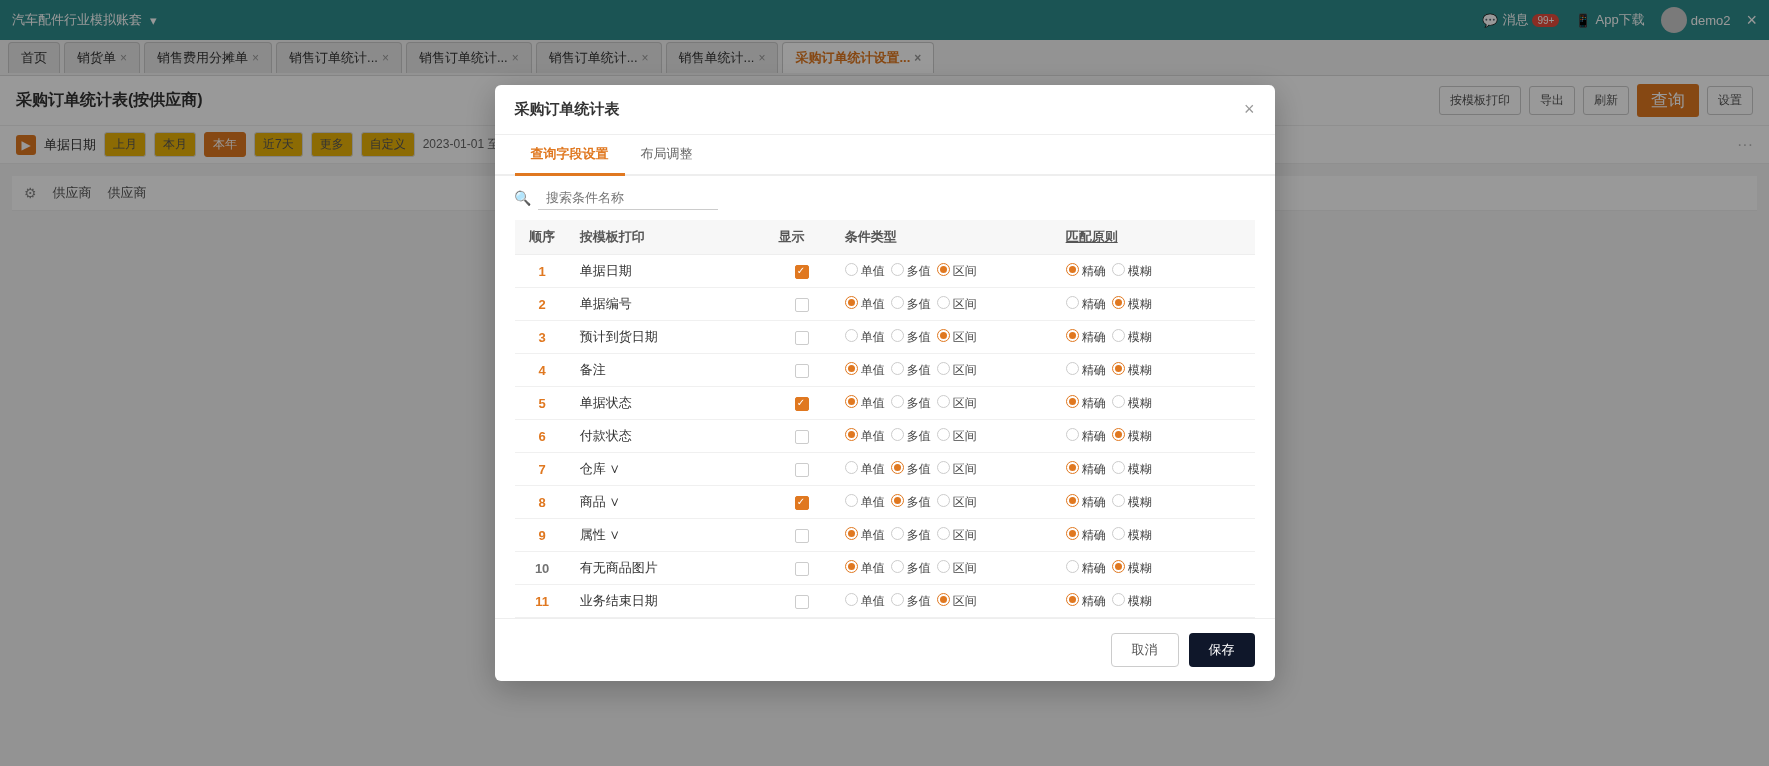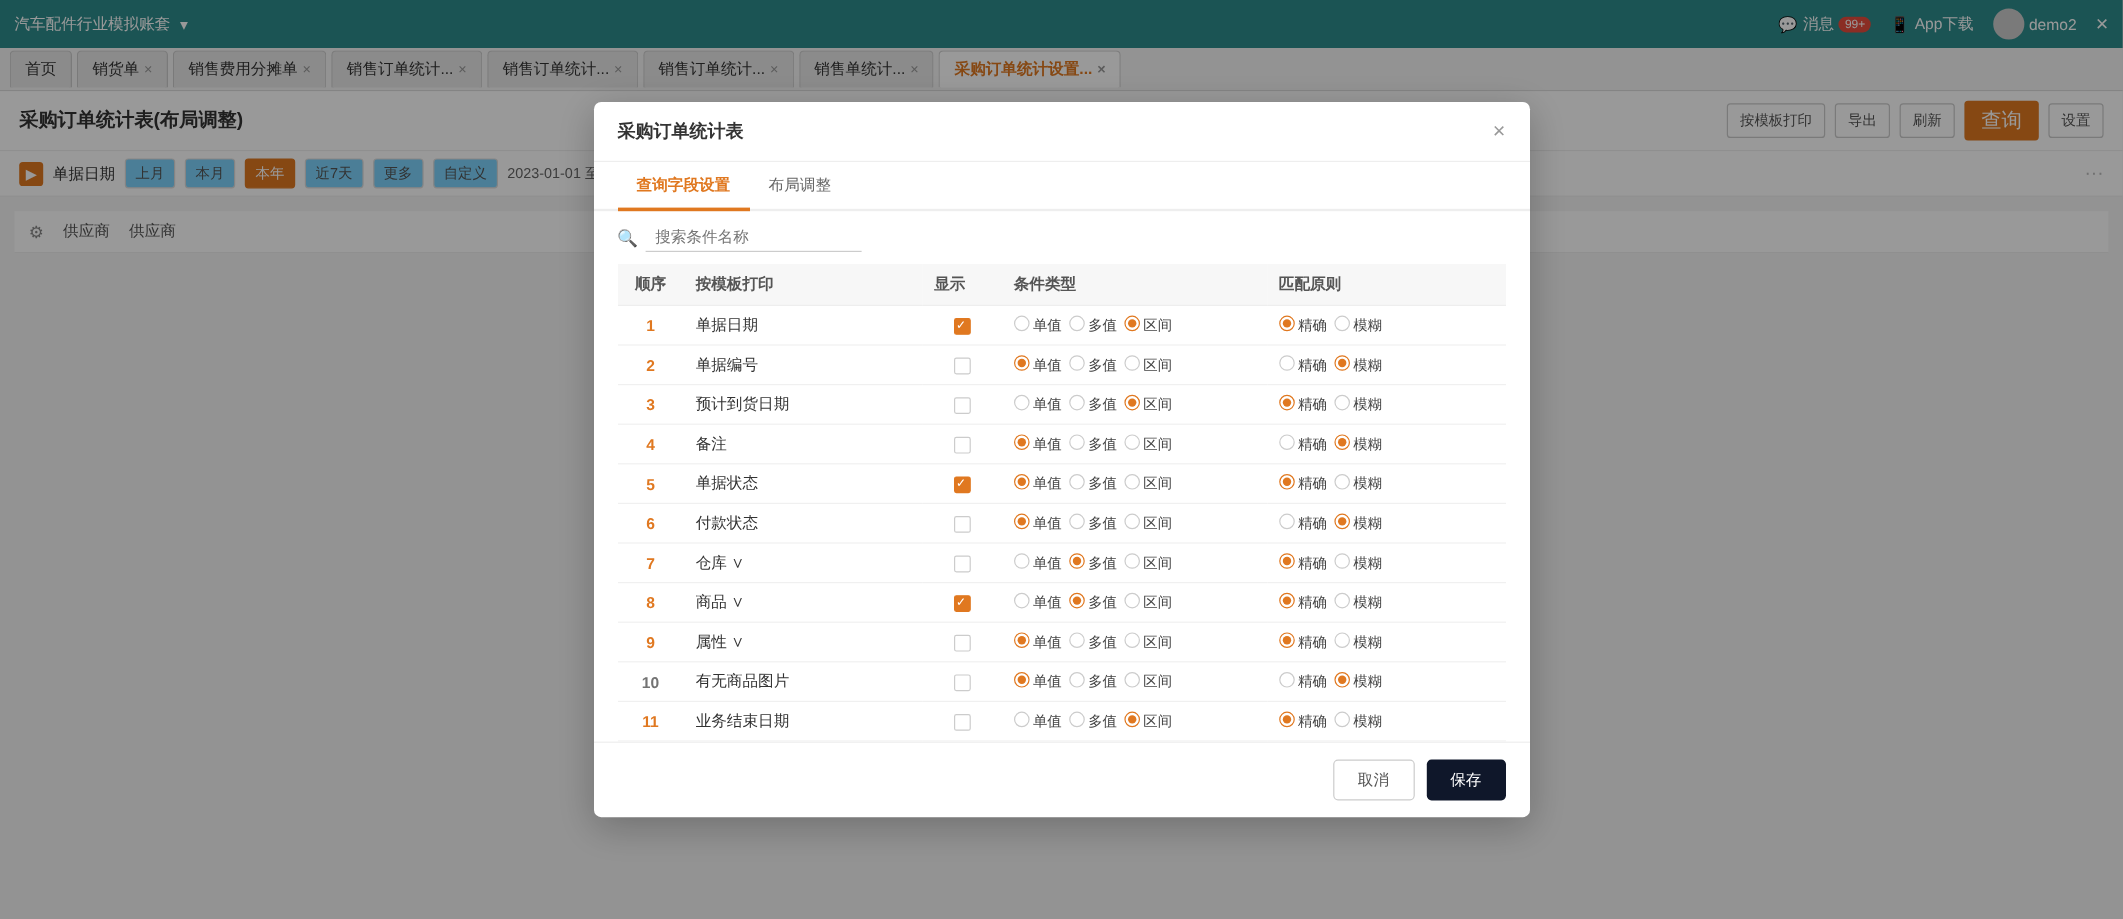--- a/index.html
+++ b/index.html
@@ -65,21 +65,21 @@
     .toolbar {
       background: white;
       padding: 6px 16px;
       display: flex;
       align-items: center;
       gap: 8px;
       border-bottom: 1px solid #eee;
     }
     .collapse-btn { background: #e07820; color: white; border: none; width: 20px; height: 20px; border-radius: 3px; cursor: pointer; font-size: 12px; }
     .date-label { color: #333; font-size: 13px; }
-    .date-btn { padding: 3px 8px; border: 1px solid #ddd; border-radius: 3px; background: #7dd3fc; cursor: pointer; font-size: 12px; color: #555; }
+    .date-btn { padding: 3px 8px; border: 1px solid #ddd; border-radius: 3px; background: #eab308; cursor: pointer; font-size: 12px; color: #555; }
     .date-btn.active { background: #e07820; color: white; border-color: #e07820; }
     .date-range { color: #666; font-size: 12px; }
 
     
     .content-area {
       background: #f5f5f5;
       padding: 12px;
       flex: 1;
     }
     .table-header {
@@ -179,21 +179,21 @@
       text-align: left;
       font-size: 13px;
       color: #555;
       border-bottom: 1px solid #eee;
       font-weight: bold;
     }
     .modal-table thead th:first-child { width: 50px; text-align: center; }
     .modal-table thead th:nth-child(2) { width: 180px; }
     .modal-table thead th:nth-child(3) { width: 60px; text-align: left; }
     .modal-table thead th:nth-child(4) { width: 200px; }
-    .modal-table thead th:nth-child(5) { width: 180px; }
+    .modal-table thead th:nth-child(5) { width: 180px; text-decoration: underline; }
 
     .modal-table tbody tr { border-bottom: 1px solid #f0f0f0; }
     .modal-table tbody td { padding: 7px 10px; font-size: 13px; color: #333; vertical-align: middle; }
     .modal-table tbody td:first-child { text-align: center; color: #e07820; font-weight: bold; }
     .modal-table tbody td:nth-child(3) { text-align: center; }
 
     
     .check-box {
       width: 14px; height: 14px;
       border: 1px solid #ccc;
@@ -324,21 +324,21 @@
       <span>销售单统计...</span>
       <span class="tab-close">×</span>
     </div>
     <div class="tab active">
       <span>采购订单统计设置...</span>
       <span class="tab-close">×</span>
     </div>
   </div>
 
   <div class="page-header">
-    <span class="page-title">采购订单统计表(布局调整)</span>
+    <span class="page-title">采购订单统计表(按供应商)</span>
     <div class="header-actions">
       <button class="btn-template">按模板打印</button>
       <button class="btn-export">导出</button>
       <button class="btn-refresh">刷新</button>
       <button class="btn-query">查询</button>
       <button class="btn-settings">设置</button>
     </div>
   </div>
 
   <div class="toolbar">

